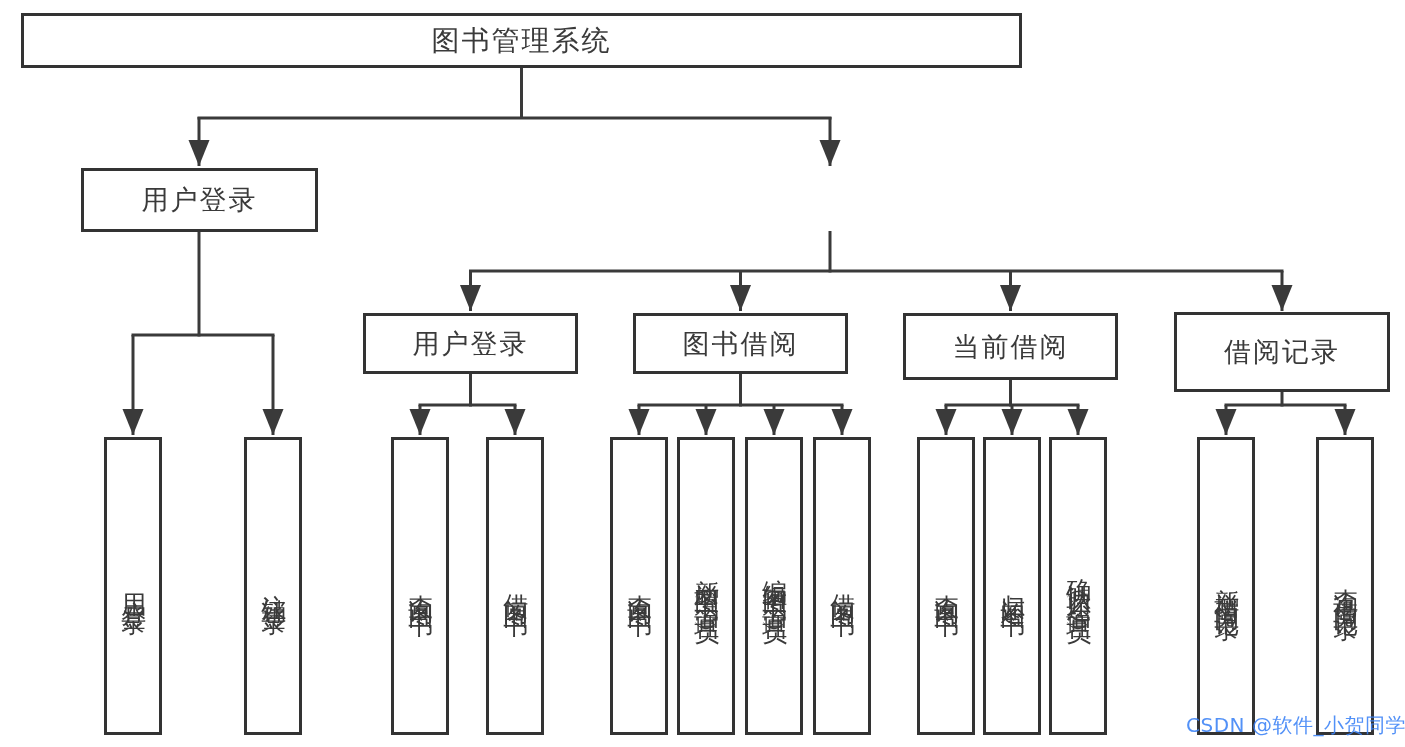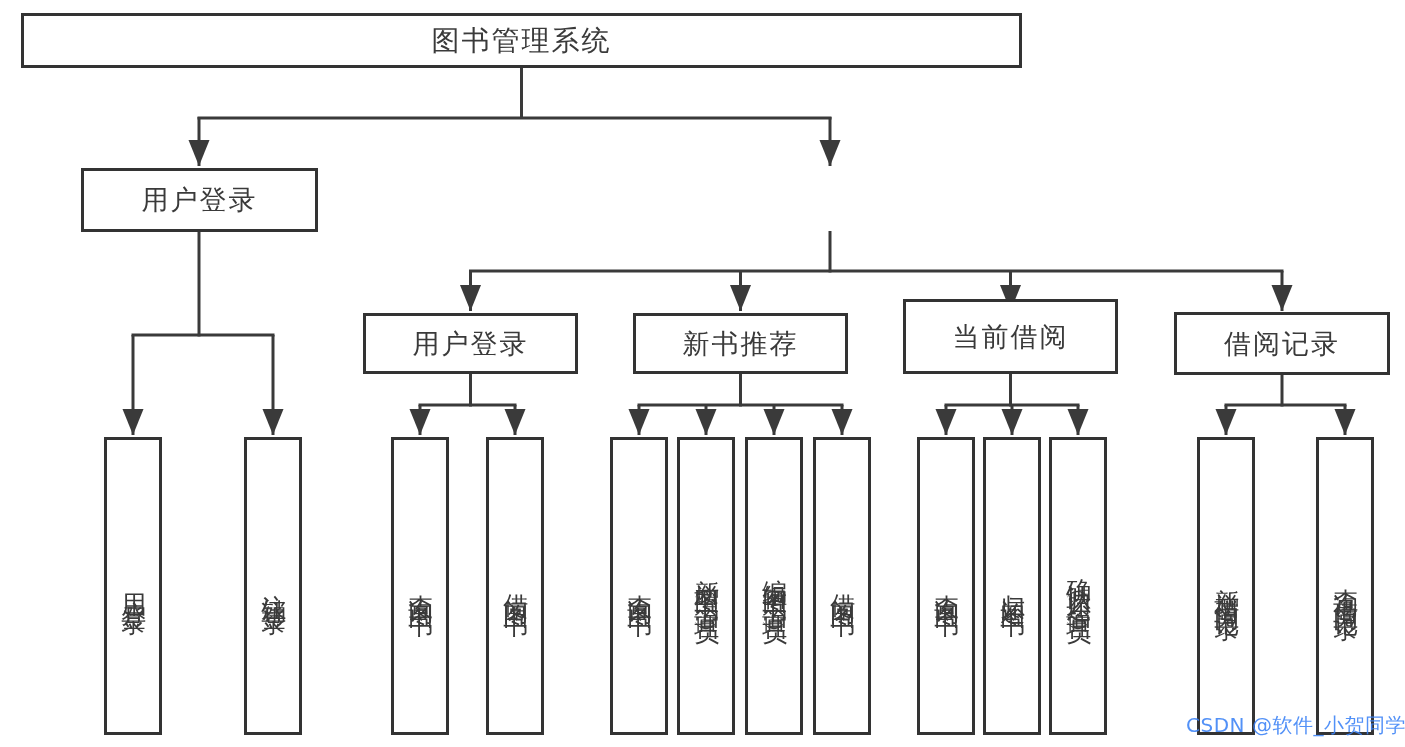--- a/index.html
+++ b/index.html
@@ -105,26 +105,26 @@
   </div>
 
   <div class="node hbox" style="left:81px; top:168px; width:237px; height:64px;">
     <span>用户登录</span>
   </div>
 
   <div class="node hbox" style="left:363px; top:313px; width:215px; height:61px;">
     <span>用户登录</span>
   </div>
   <div class="node hbox" style="left:633px; top:313px; width:215px; height:61px;">
-    <span>新书推荐</span>
+    <span>图书借阅</span>
   </div>
-  <div class="node hbox" style="left:903px; top:299px; width:215px; height:75px;">
+  <div class="node hbox" style="left:903px; top:313px; width:215px; height:67px;">
     <span>当前借阅</span>
   </div>
-  <div class="node hbox" style="left:1174px; top:312px; width:216px; height:63px;">
+  <div class="node hbox" style="left:1174px; top:312px; width:216px; height:80px;">
     <span>借阅记录</span>
   </div>
 
   <div class="node leaf" style="left:104px; top:437px; width:58px; height:298px;">
     <span class="vtext">用户登录</span>
   </div>
   <div class="node leaf" style="left:244px; top:437px; width:58px; height:298px;">
     <span class="vtext">注销登录</span>
   </div>
 

